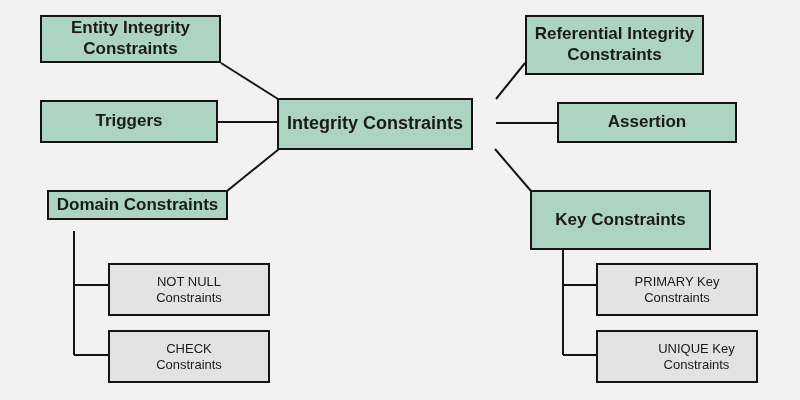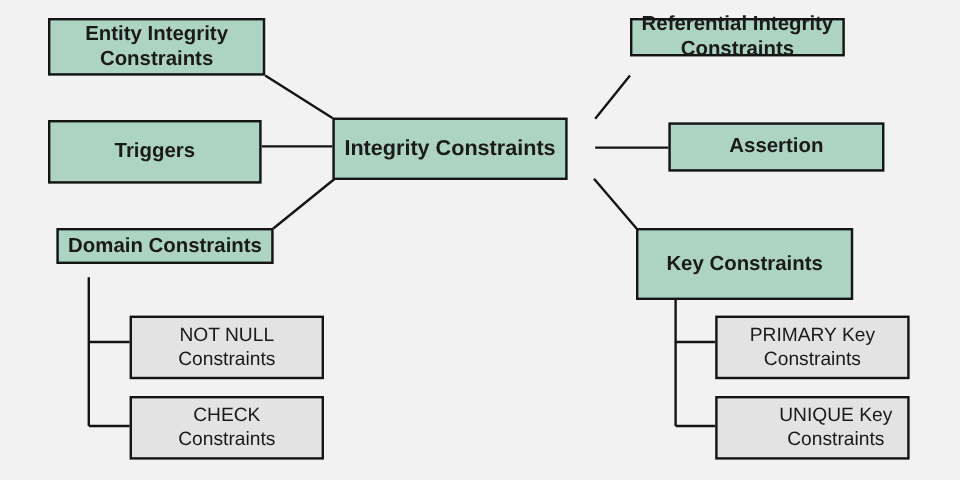--- a/index.html
+++ b/index.html
@@ -31,27 +31,27 @@
     border: 2px solid var(--border, #141414);
     display: flex;
     align-items: center;
     justify-content: center;
     text-align: center;
     color: var(--text, #1a1a1a);
     line-height: 1.22;
   }
   .box .label { white-space: pre-line; }
   .teal { background: var(--teal, #add3c3); font-weight: bold; font-size: 17px; }
-  .gray { background: var(--gray, #e3e3e3); font-weight: normal; font-size: 16px; }
+  .gray { background: var(--gray, #e3e3e3); font-weight: normal; font-size: 13px; }
   .center-box { font-size: 18px; }
 
   
   #node-entity      { left: 40px;  top: 15px;  width: 181px; height: 48px; }
-  #node-referential { left: 525px; top: 15px;  width: 179px; height: 32px; }
-  #node-triggers    { left: 40px;  top: 100px; width: 178px; height: 53px; }
+  #node-referential { left: 525px; top: 15px;  width: 179px; height: 60px; }
+  #node-triggers    { left: 40px;  top: 100px; width: 178px; height: 43px; }
   #node-center      { left: 277px; top: 98px;  width: 196px; height: 52px; }
   #node-assertion   { left: 557px; top: 102px; width: 180px; height: 41px; }
   #node-domain      { left: 47px;  top: 190px; width: 181px; height: 30px; justify-content: center; }
   #node-key         { left: 530px; top: 190px; width: 181px; height: 60px; }
   #node-not-null    { left: 108px; top: 263px; width: 162px; height: 53px; }
   #node-check       { left: 108px; top: 330px; width: 162px; height: 53px; }
   #node-primary     { left: 596px; top: 263px; width: 162px; height: 53px; }
   #node-unique      { left: 596px; top: 330px; width: 162px; height: 53px; padding-left: 39px; }
 </style>
 </head>

